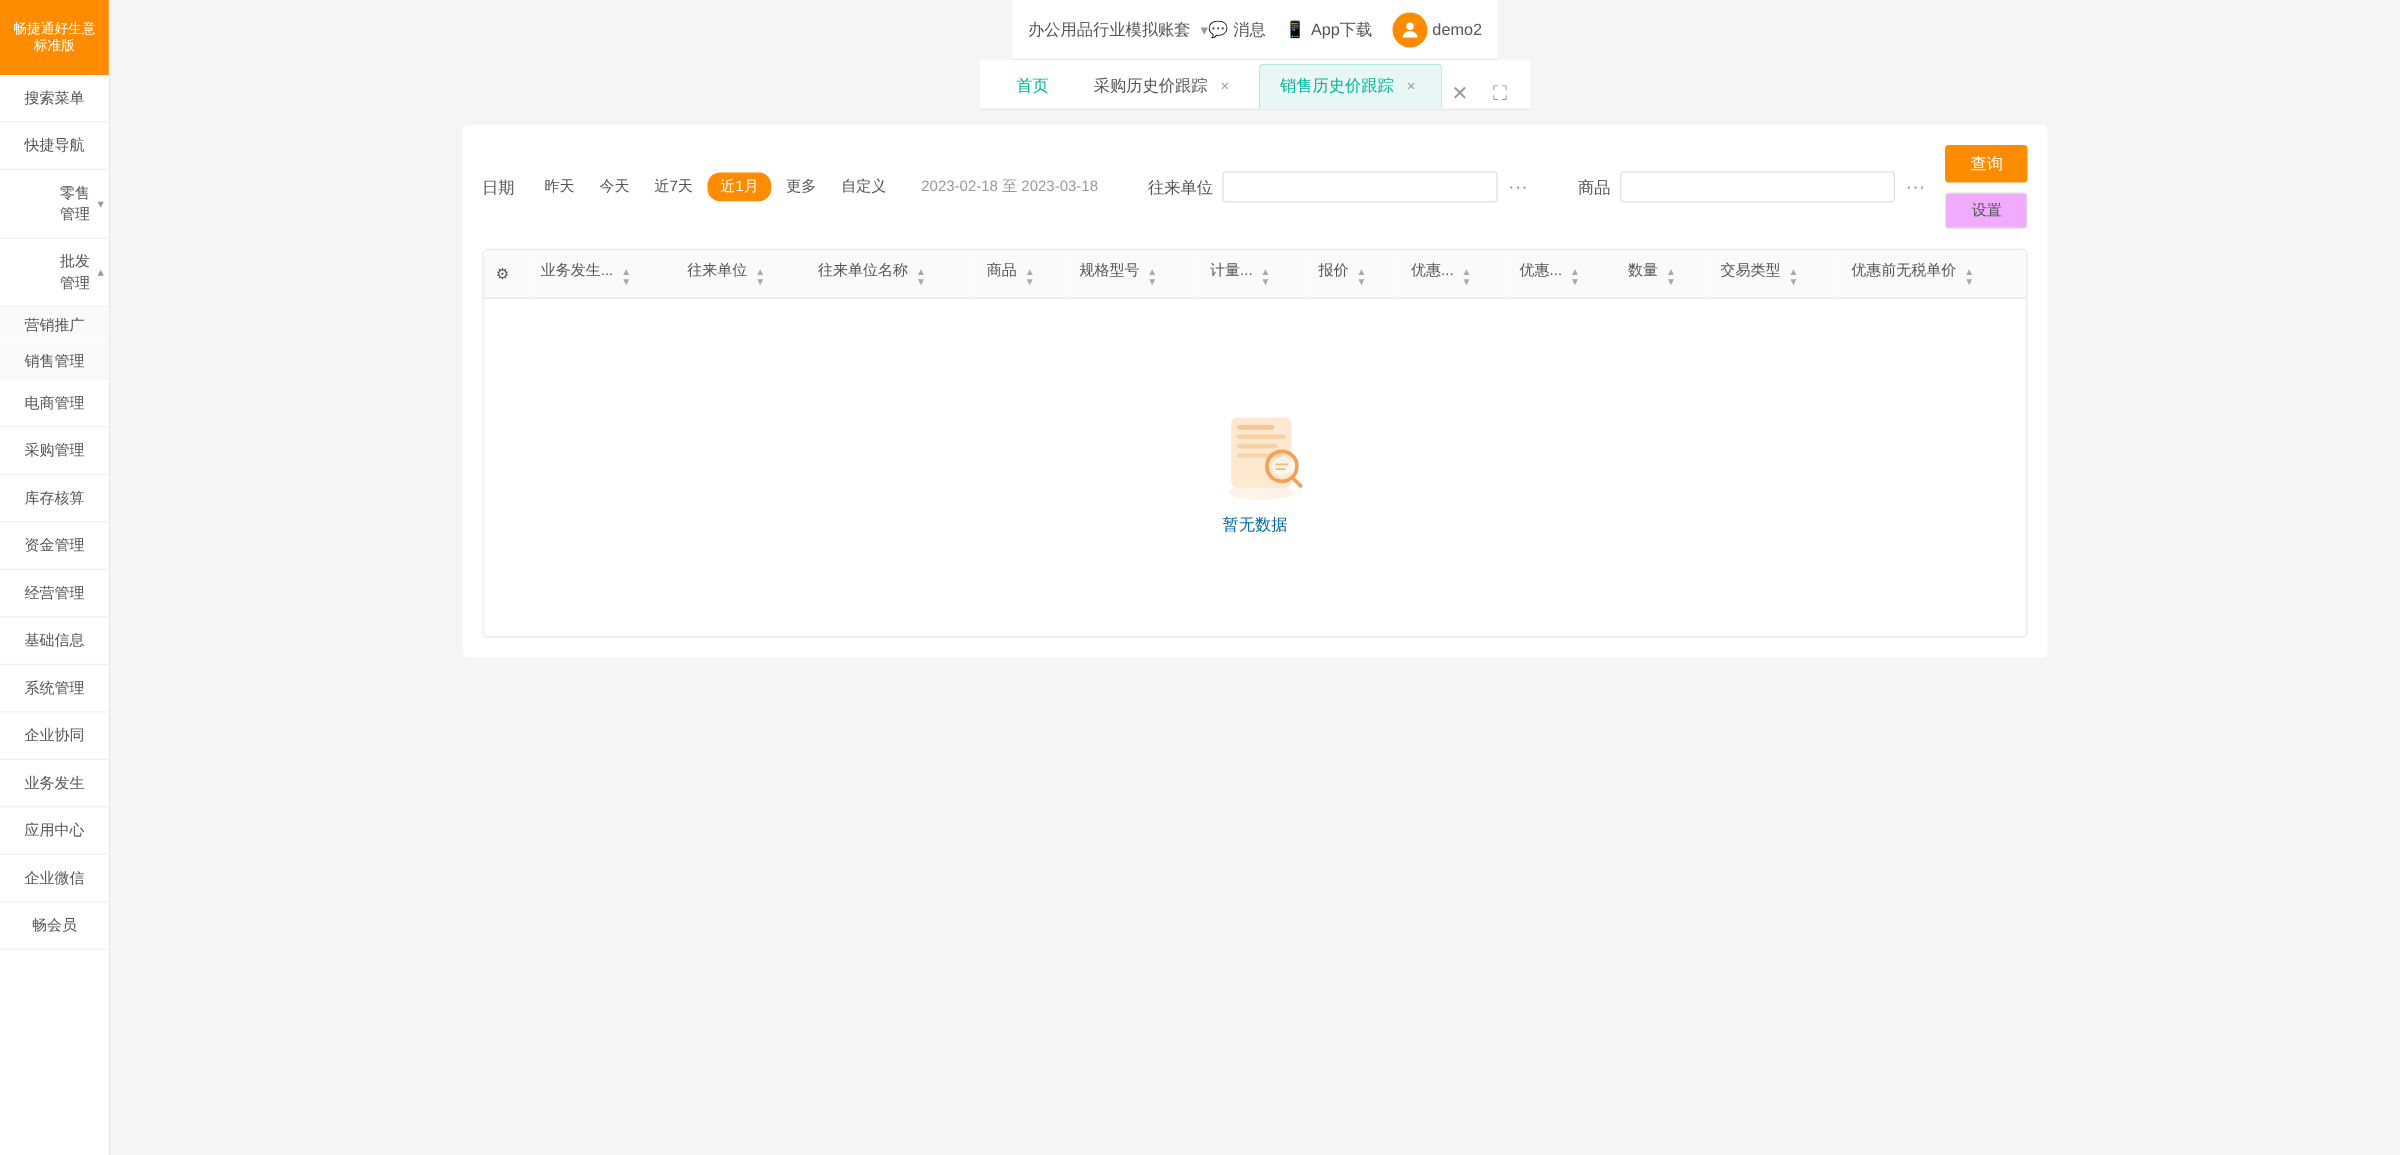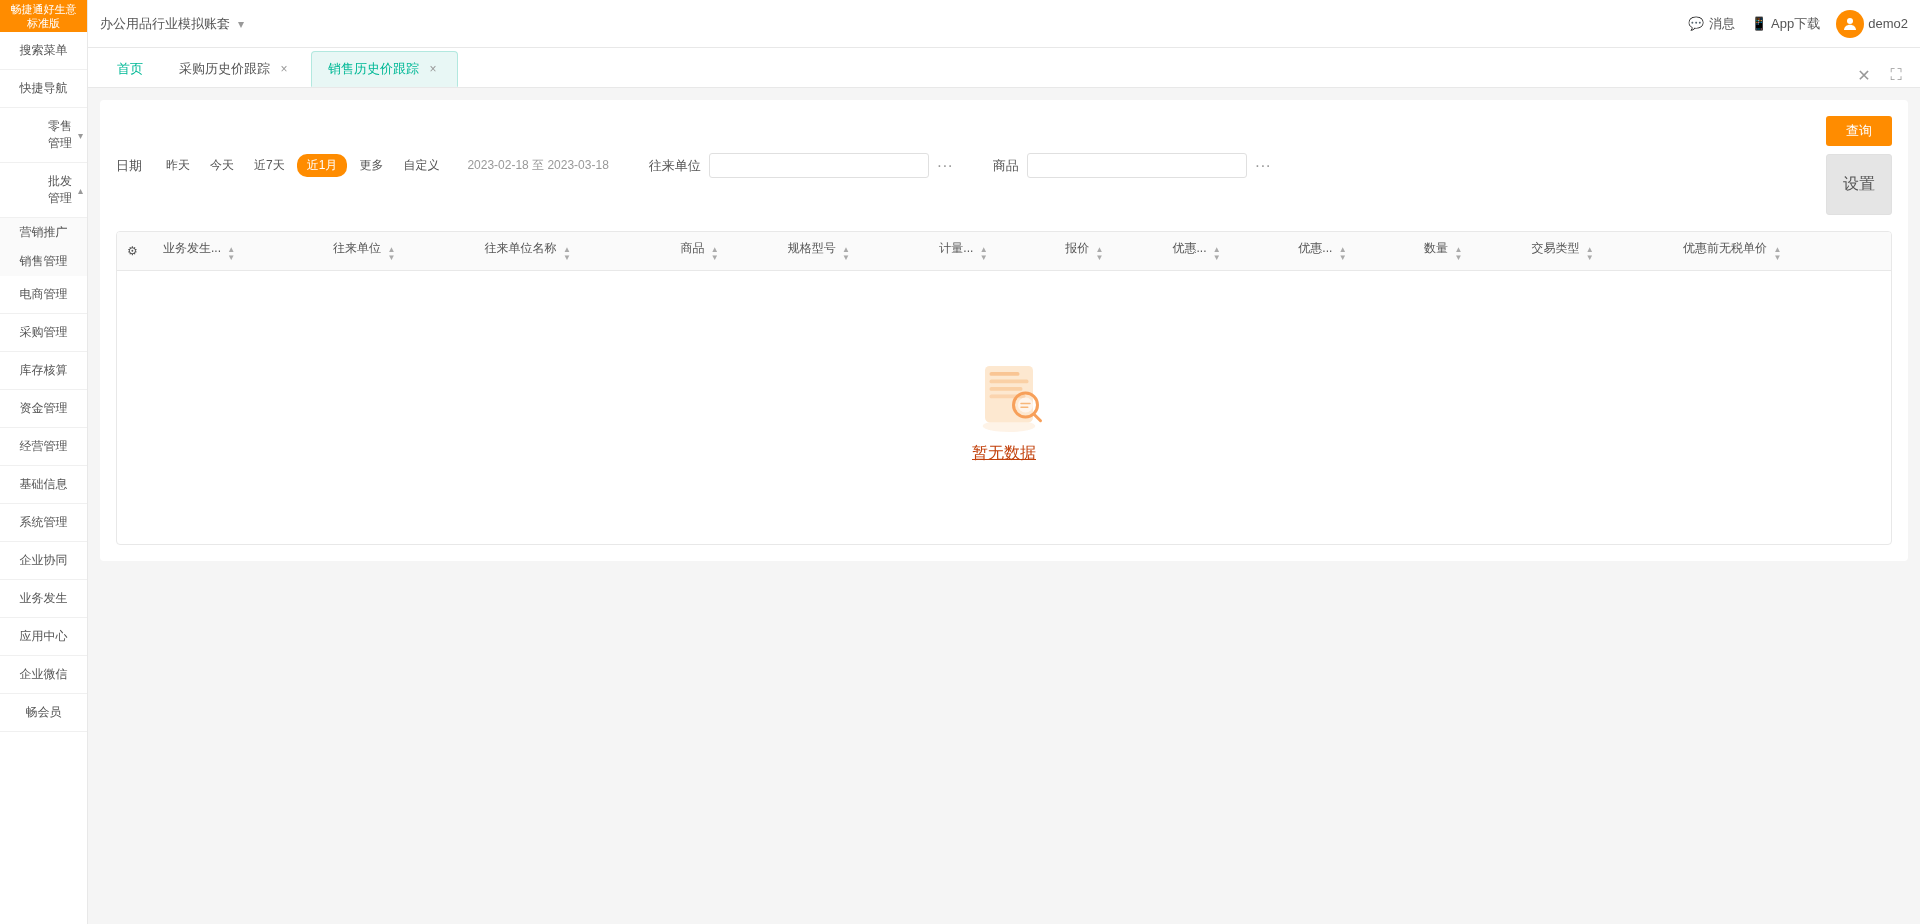--- a/index.html
+++ b/index.html
@@ -1,28 +1,28 @@
 <!DOCTYPE html>
 <html><head>
   <meta charset="utf-8">
   <style>
     * { margin: 0; padding: 0; box-sizing: border-box; }
     body { font-family: 'Microsoft YaHei', Arial, sans-serif; font-size: 13px; background: #f5f5f5; color: #333; width: 1920px; height: 924px; overflow: hidden; display: flex; }
 
     
     .sidebar { width: 88px; background: #fff; height: 924px; display: flex; flex-direction: column; border-right: 1px solid #e8e8e8; flex-shrink: 0; }
-    .sidebar-logo { height: 32px; background: #ff8c00; display: flex; align-items: center; justify-content: center; flex-shrink: 0; }
+    .sidebar-logo { height: 60px; background: #ff8c00; display: flex; align-items: center; justify-content: center; flex-shrink: 0; }
     .sidebar-logo-text { color: #fff; font-size: 11px; text-align: center; line-height: 1.3; }
     .sidebar-item { padding: 10px 4px; text-align: center; cursor: pointer; font-size: 12px; color: #555; border-bottom: 1px solid #f0f0f0; }
     .sidebar-item.has-arrow { display: flex; align-items: center; justify-content: center; gap: 2px; padding-left: 44px; }
     .sidebar-item .arrow { font-size: 10px; color: #999; }
     .sidebar-sub { padding: 6px 4px; text-align: center; cursor: pointer; font-size: 12px; color: #555; background: #fafafa; }
 
     
-    .main { flex: 1; display: flex; flex-direction: column; height: 664px; overflow: hidden; }
+    .main { flex: 1; display: flex; flex-direction: column; height: 664px; overflow: hidden; align-items: center; }
 
     
     .topbar { height: 48px; background: #fff; border-bottom: 1px solid #e8e8e8; display: flex; align-items: center; padding: 0 12px; justify-content: space-between; flex-shrink: 0; }
     .topbar-left { display: flex; align-items: center; gap: 8px; }
     .topbar-title { font-size: 13px; color: #555; }
     .topbar-dropdown { font-size: 12px; color: #999; cursor: pointer; }
     .topbar-right { display: flex; align-items: center; gap: 16px; font-size: 13px; color: #555; }
     .topbar-right-item { display: flex; align-items: center; gap: 4px; cursor: pointer; }
     .topbar-avatar { width: 28px; height: 28px; border-radius: 50%; background: #ff8c00; display: flex; align-items: center; justify-content: center; color: #fff; font-size: 12px; }
 
@@ -51,33 +51,33 @@
     .filter-row { display: flex; align-items: center; gap: 16px; margin-bottom: 16px; flex-wrap: wrap; }
     .filter-label { color: #555; font-size: 13px; }
     .filter-date-btns { display: flex; align-items: center; gap: 4px; }
     .date-btn { padding: 3px 8px; font-size: 12px; color: #555; cursor: pointer; border-radius: 3px; }
     .date-btn.active { background: #ff8c00; color: #fff; border-radius: 10px; padding: 3px 10px; }
     .date-range { font-size: 12px; color: #999; margin-left: 4px; }
     .filter-input-wrap { display: flex; align-items: center; gap: 8px; }
     .filter-input { border: 1px solid #e0e0e0; border-radius: 3px; padding: 4px 8px; font-size: 13px; width: 220px; outline: none; color: #333; }
     .filter-input-dots { color: #999; font-size: 16px; cursor: pointer; }
     .search-btn { background: #ff8c00; color: #fff; border: none; padding: 6px 20px; border-radius: 3px; cursor: pointer; font-size: 13px; }
-    .settings-btn { background: #e5e5e5; color: #555; border: 1px solid #e0e0e0; padding: 19px 16px; border-radius: 3px; cursor: pointer; font-size: 16px; }
+    .settings-btn { background: #f0abfc; color: #555; border: 1px solid #e0e0e0; padding: 5px 16px; border-radius: 3px; cursor: pointer; font-size: 12px; }
 
     
     .table-wrap { border: 1px solid #e8e8e8; border-radius: 4px; overflow: hidden; }
     .table { width: 100%; border-collapse: collapse; }
     .table th { background: #fafafa; padding: 8px 10px; font-size: 12px; color: #555; text-align: left; border-bottom: 1px solid #e8e8e8; white-space: nowrap; font-weight: normal; }
     .table th .sort-arrows { display: inline-flex; flex-direction: column; margin-left: 3px; font-size: 8px; color: #aaa; line-height: 1; }
     .gear-col { width: 36px; text-align: center; }
 
     
     .empty-state { display: flex; flex-direction: column; align-items: center; justify-content: center; padding: 80px 0; }
     .empty-icon { width: 80px; height: 80px; position: relative; margin-bottom: 12px; }
-    .empty-text { color: #c2410c; font-size: 16px; text-decoration: underline; }
+    .empty-text { color: #0369a1; font-size: 13px; }
 
     
     .empty-illustration { width: 90px; height: 90px; }
   </style>
 </head>
 <body>
 
 <div class="sidebar">
   <div class="sidebar-logo">
     <div class="sidebar-logo-text">

